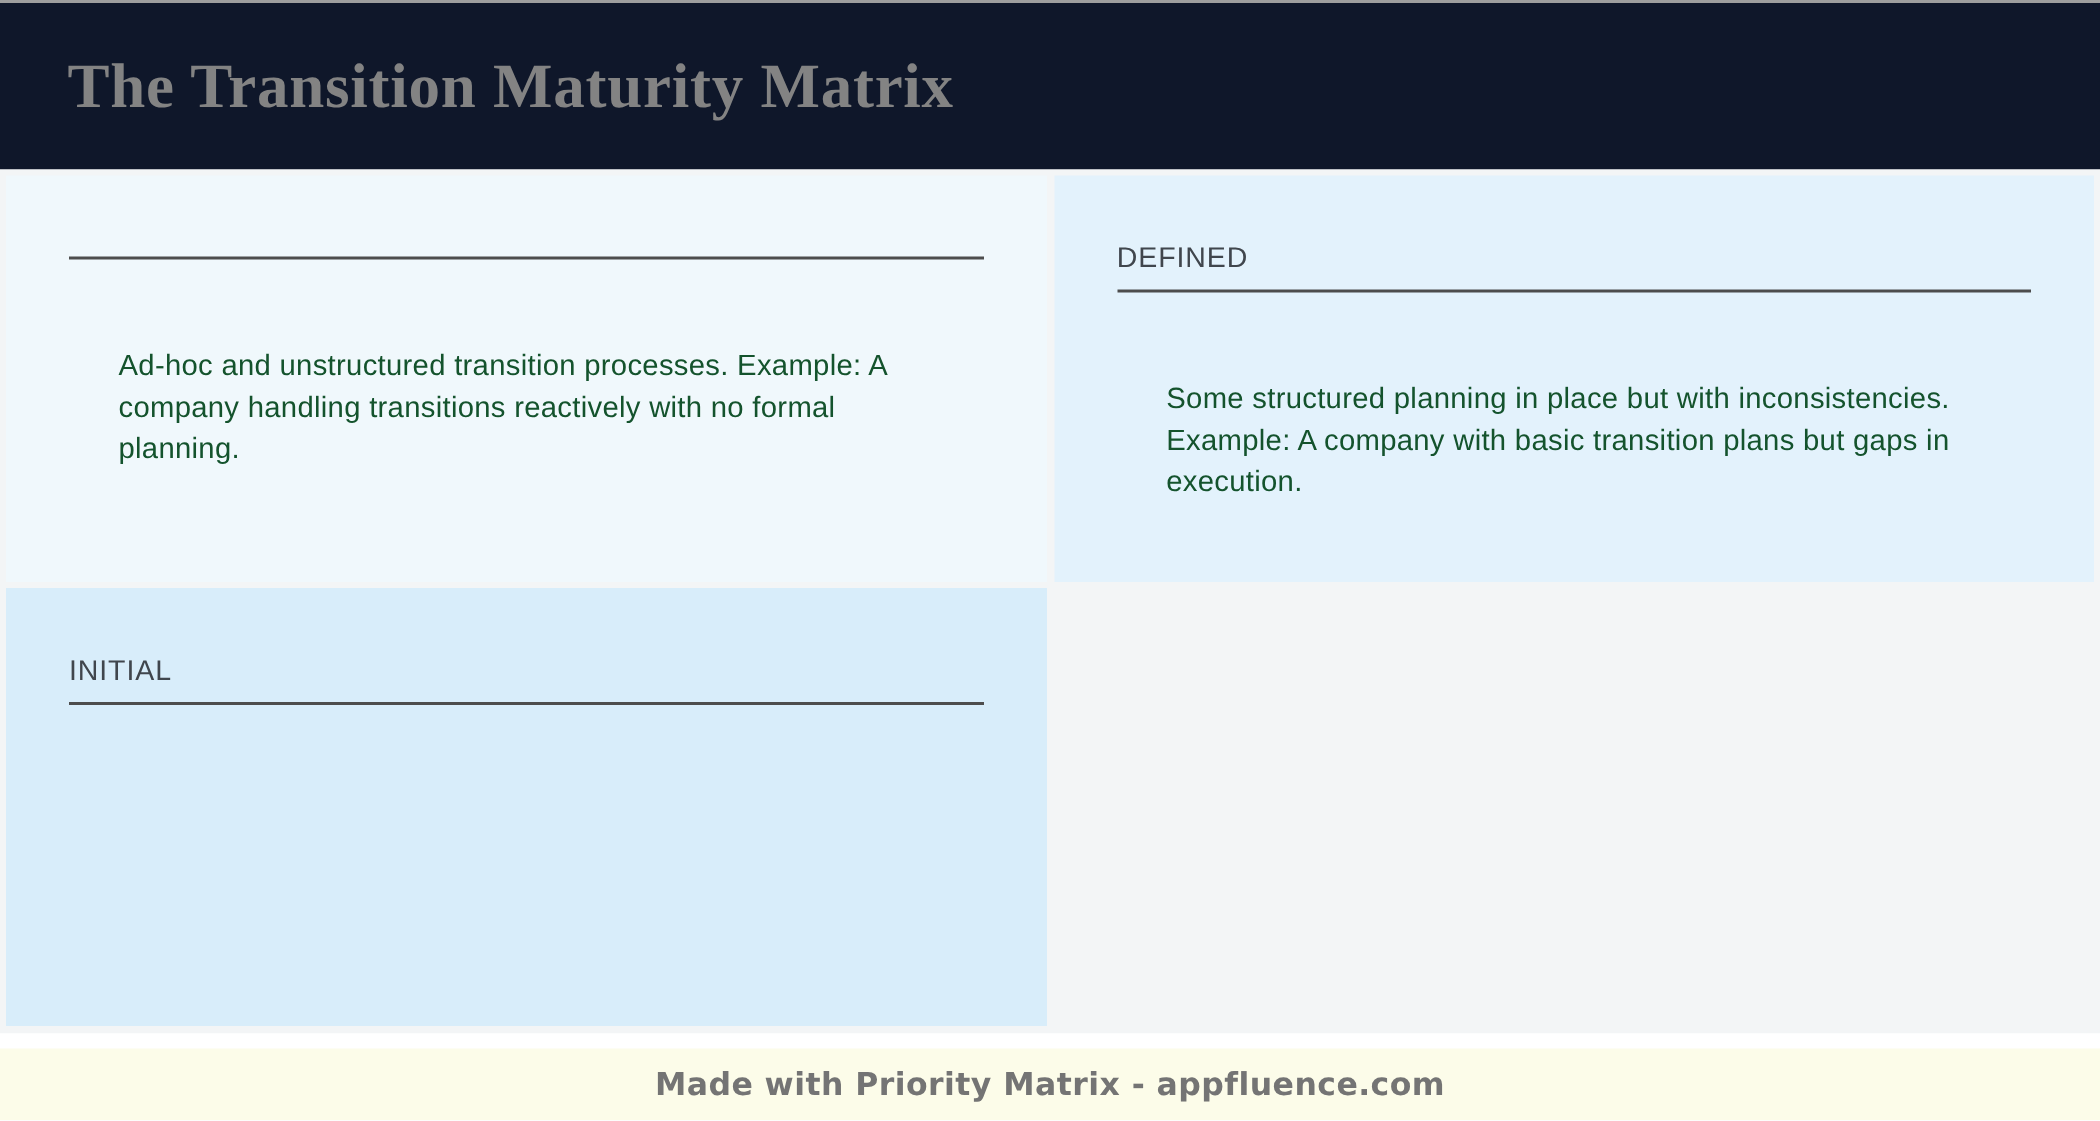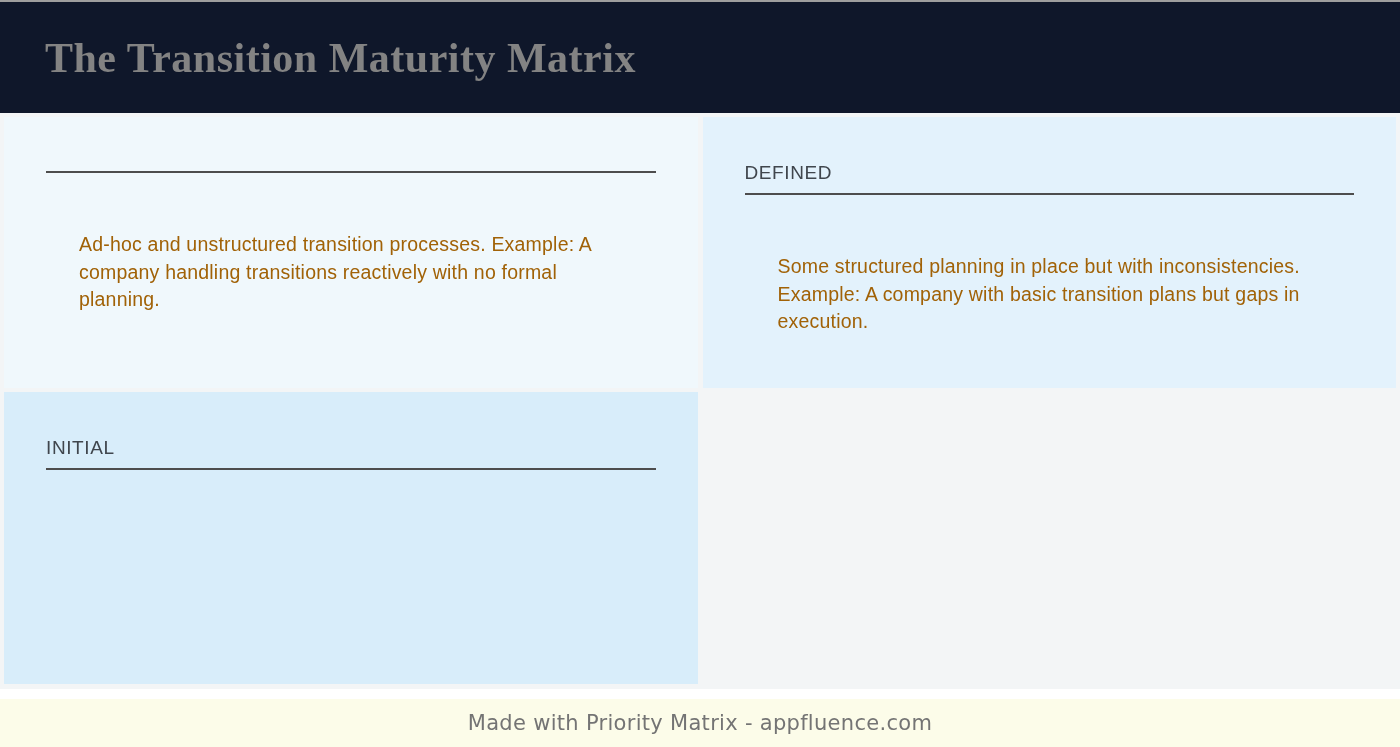--- a/index.html
+++ b/index.html
@@ -62,36 +62,36 @@
     border: none;
     border-bottom: 2px solid #4d4d4d;
     margin: 9px 0 0 0;
   }
   .quadrant-desc {
     margin: 58px 0 0 33px;
     max-width: 525px;
     font-family: "Liberation Sans", "DejaVu Sans", sans-serif;
     font-size: 19.5px;
     line-height: 27.5px;
-    color: #a16207;
+    color: #14532d;
     letter-spacing: 0.2px;
   }
   .gap-strip {
     height: 10px;
     background: #ffffff;
   }
   .footer {
     height: 48px;
     display: flex;
     align-items: center;
     justify-content: center;
   }
   .footer-text {
     font-size: 21px;
-    font-weight: normal;
+    font-weight: bold;
     color: #747474;
     letter-spacing: 0.3px;
   }
 </style>
 </head>
 <body>
 
 <div class="frame">
 
   <div class="top-border"></div>

